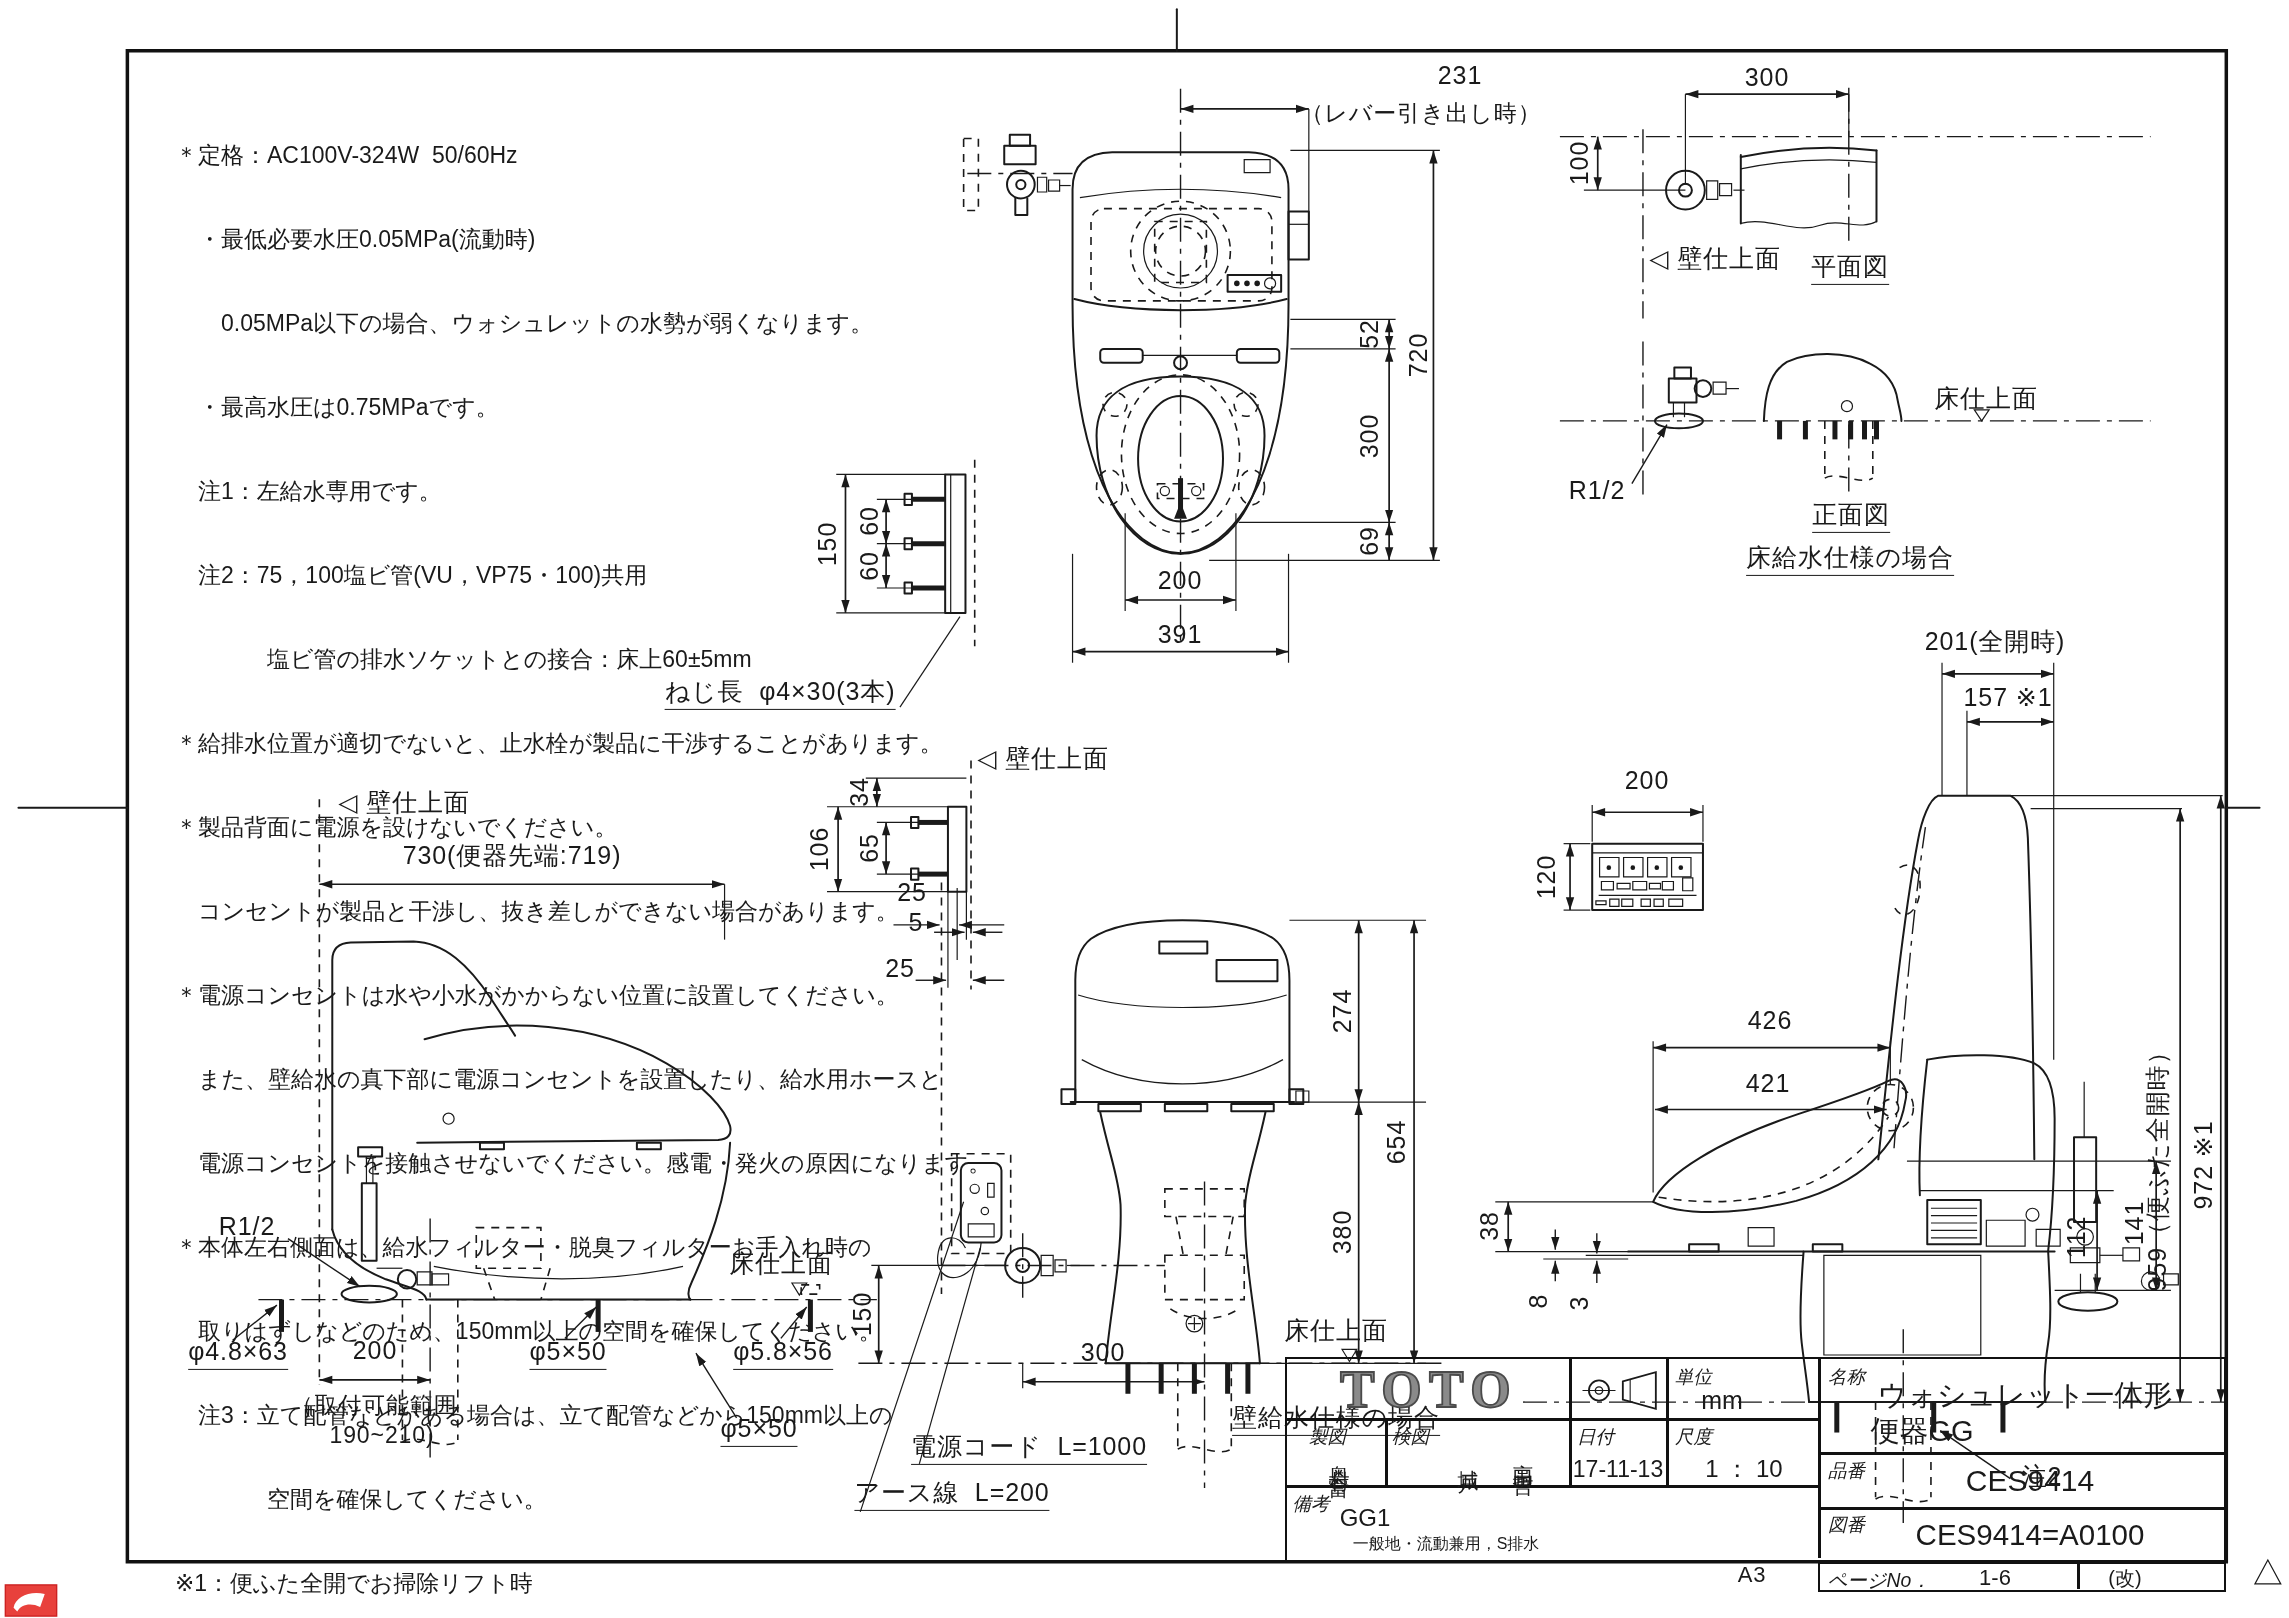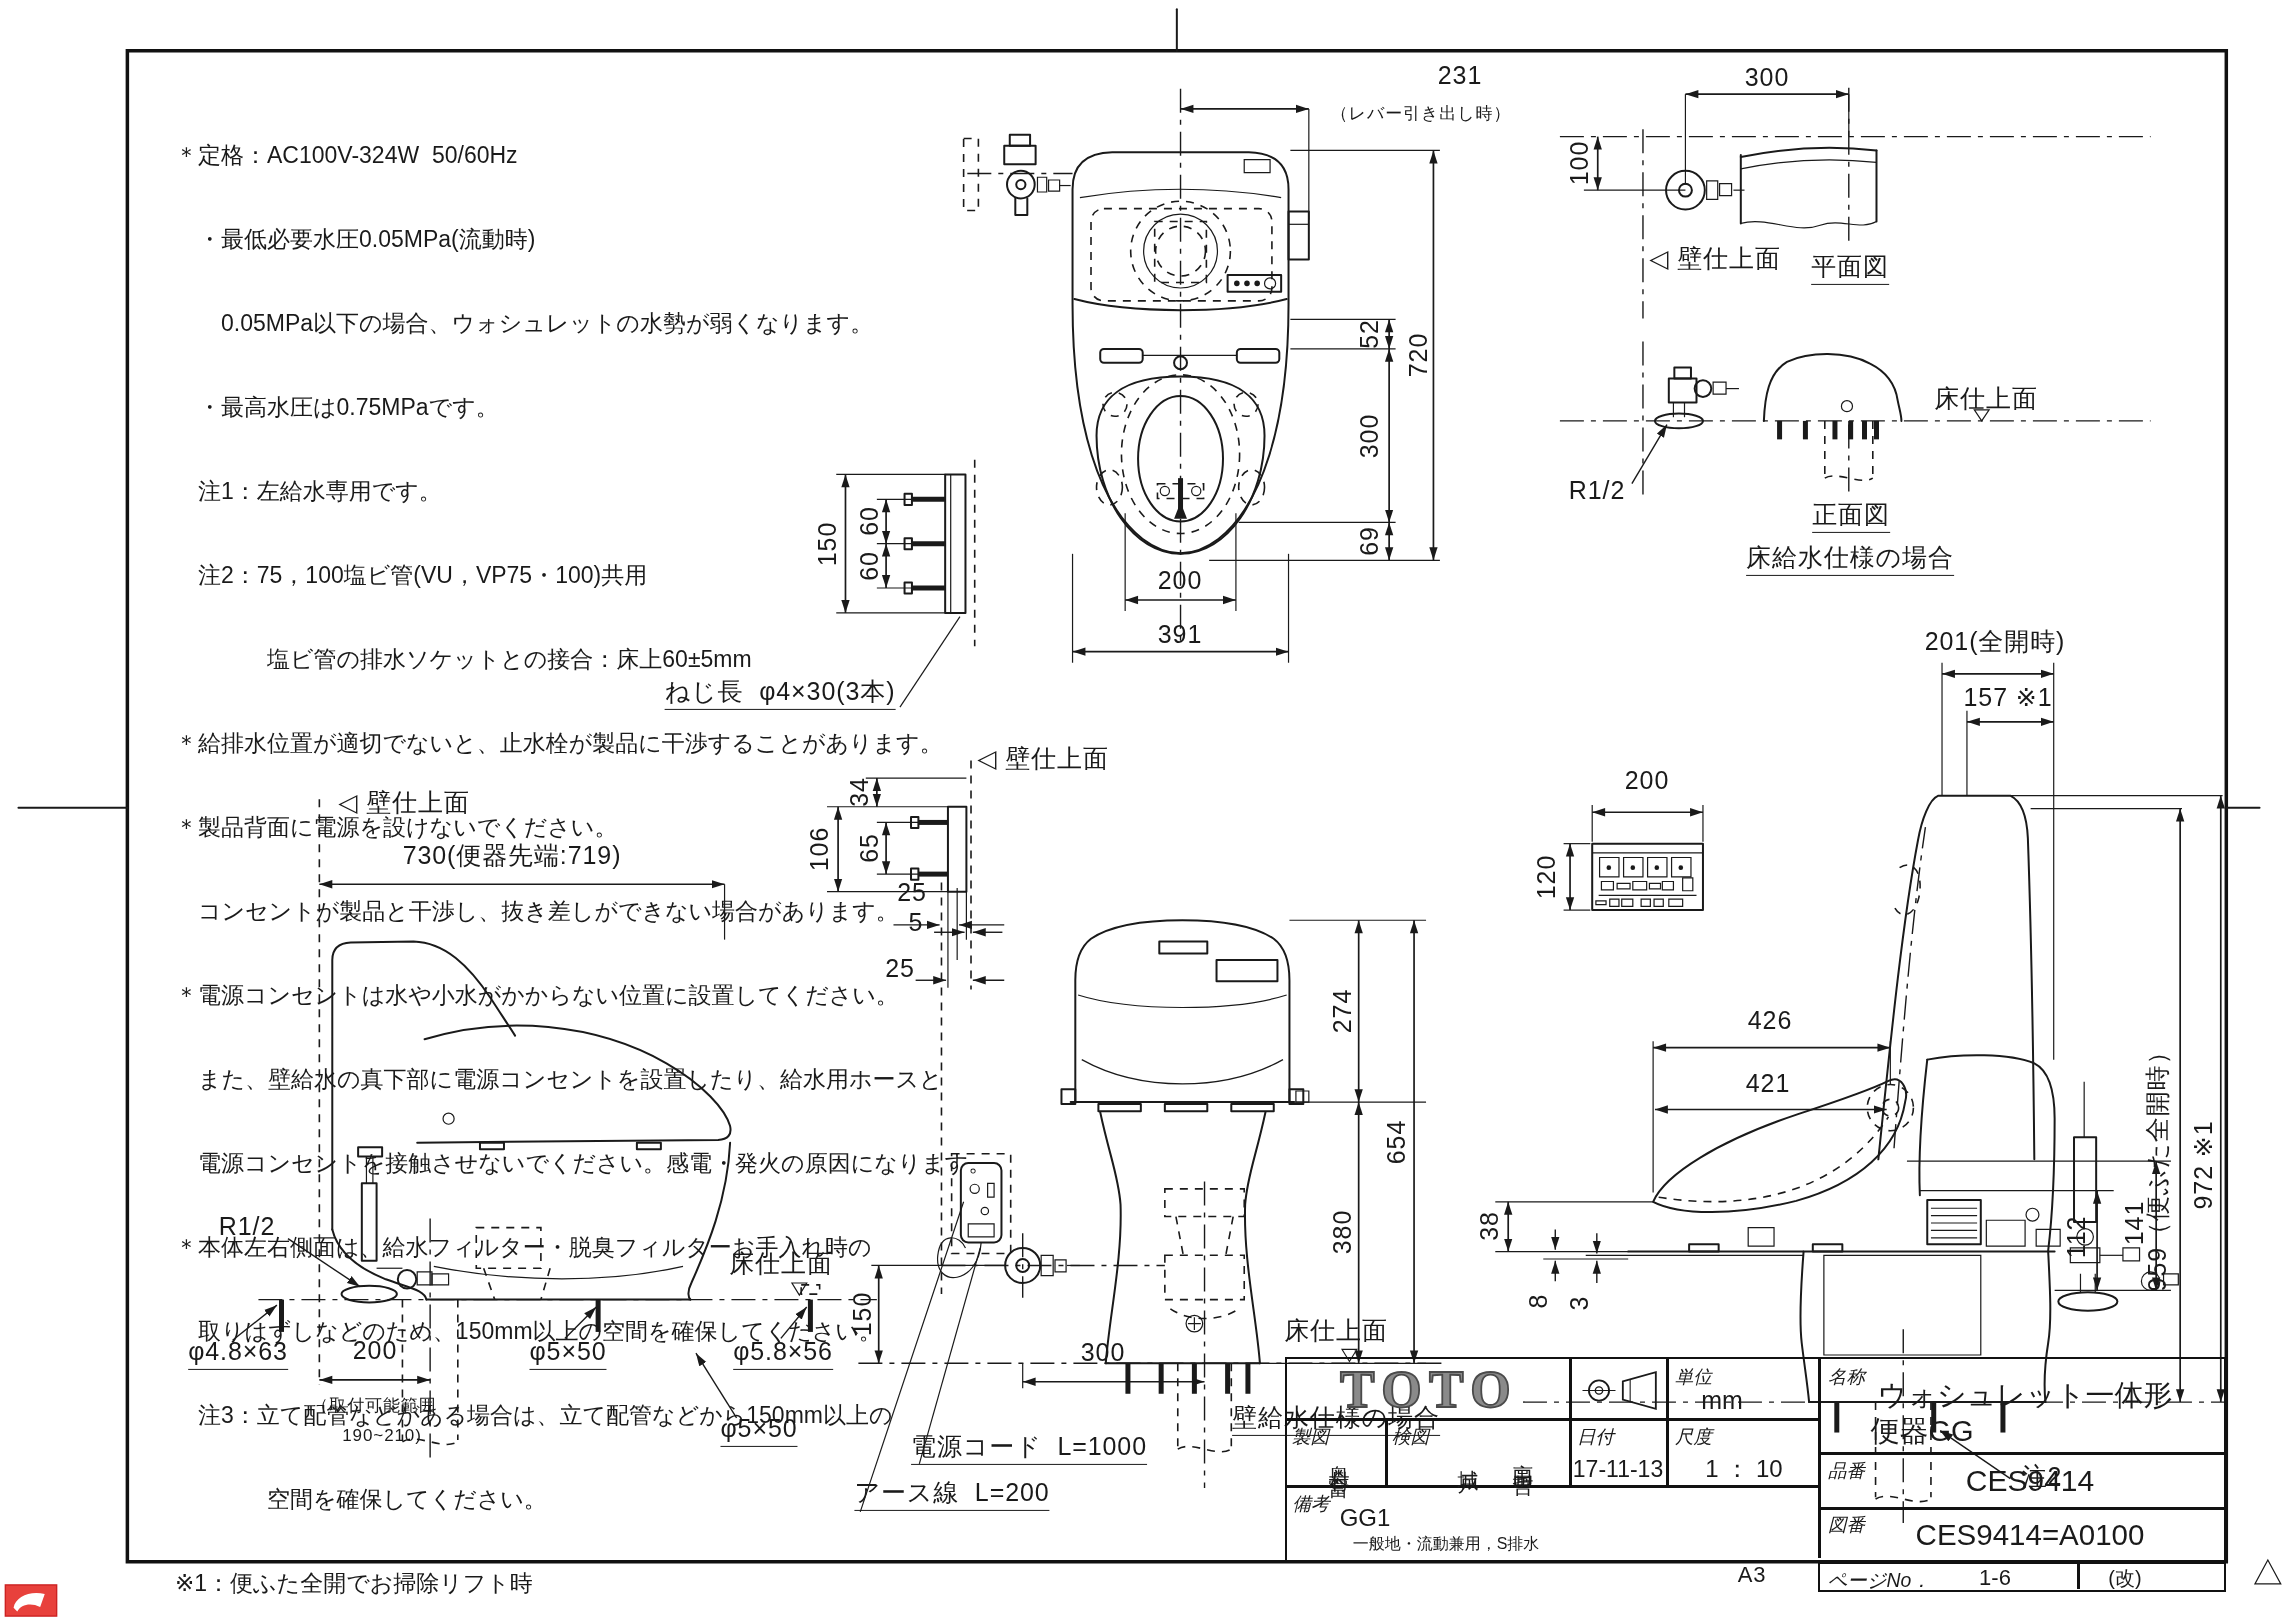--- a/index.html
+++ b/index.html
@@ -12,21 +12,21 @@
   .b4 {stroke:#1a1a1a;stroke-width:5;fill:none;}
   .dsh{stroke:#1a1a1a;stroke-width:1.6;fill:none;stroke-dasharray:8 7;}
   .dd {stroke:#1a1a1a;stroke-width:1.4;fill:none;stroke-dasharray:24 7 5 7;}
   .dim{stroke:#1a1a1a;stroke-width:1.7;fill:none;marker-start:url(#ms);marker-end:url(#ma);}
   .ld {stroke:#1a1a1a;stroke-width:1.4;fill:none;marker-end:url(#ma);}
   .fl {fill:#1a1a1a;stroke:none;}
   .lbl{position:absolute;transform:translate(-50%,-50%);white-space:pre;font-size:25px;
        letter-spacing:0.9px;line-height:1.1;}
   .rot{transform:translate(-50%,-50%) rotate(-90deg);}
   .ul {border-bottom:1.8px solid #1a1a1a;padding-bottom:3.7px;}
-  .sm {font-size:17px;}
+  .sm {font-size:23px;}
   .notes{position:absolute;left:175px;top:85px;font-size:23px;line-height:28px;white-space:pre;}
   .tb{position:absolute;box-sizing:border-box;border:2.8px solid #111;}
   .tbl{position:absolute;font-size:18.5px;font-style:italic;}
   .tbv{position:absolute;transform:translate(-50%,-50%);white-space:pre;}
   .vert{writing-mode:vertical-rl;text-orientation:upright;letter-spacing:5.5px;}
   .line{position:absolute;background:#111;}
   .toto{font-family:"Liberation Serif","DejaVu Serif",serif;font-weight:bold;font-size:52px;
         color:#8a8a8a;letter-spacing:7.4px;-webkit-text-stroke:1.8px #4a4a4a;}
 </style>
 </head>
@@ -534,21 +534,21 @@
     <div class="tbv toto" style="left:142px;top:30px">TOTO</div>
     <svg width="92" height="55" style="position:absolute;left:288px;top:3.7px" viewBox="0 0 100 60">
       <circle cx="26" cy="30" r="11" class="s" fill="none" stroke="#1a1a1a" stroke-width="2"></circle>
       <circle cx="26" cy="30" r="4" fill="none" stroke="#1a1a1a" stroke-width="1.5"></circle>
       <path d="M8,30 H44" stroke="#1a1a1a" stroke-width="1.2" fill="none"></path>
       <path d="M52,20 L88,10 V50 L52,40 Z" stroke="#1a1a1a" stroke-width="2" fill="none"></path>
       <path d="M60,18 V42" stroke="#1a1a1a" stroke-width="1.2" fill="none"></path>
     </svg>
     <div class="tbl" style="left:388px;top:4.6px">単位</div>
     <div class="tbv" style="left:435px;top:41px;font-size:25px">mm</div>
-    <div class="tbl" style="left:5px;top:65px">製図</div>
+    <div class="tbl" style="left:22px;top:65px">製図</div>
     <div class="tbv vert" style="left:52px;top:98px;font-size:21px">奥村富</div>
     <div class="tbl" style="left:105px;top:65px">検図</div>
     <div class="tbv vert" style="left:181px;top:99px;font-size:21px">城戸</div>
     <div class="tbv vert" style="left:236px;top:96px;font-size:21px">高田哲</div>
     <div class="tbl" style="left:290px;top:65px">日付</div>
     <div class="tbv" style="left:331px;top:110px;font-size:23px">17-11-13</div>
     <div class="tbl" style="left:388px;top:65px">尺度</div>
     <div class="tbv" style="left:457px;top:110px;font-size:24px">1 ： 10</div>
     <div class="tbl" style="left:5.5px;top:132px">備考</div>
     <div class="tbv" style="left:78px;top:159px;font-size:24px">GG1</div>

